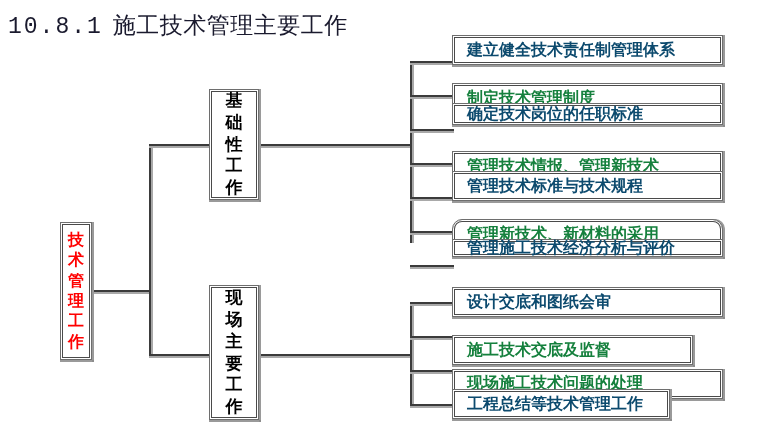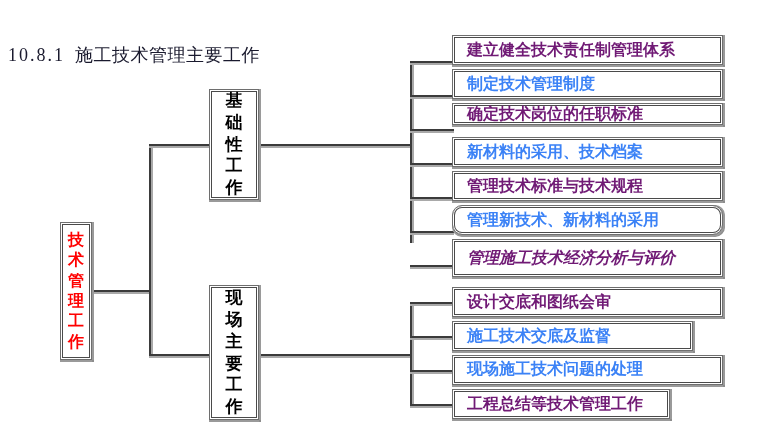--- a/index.html
+++ b/index.html
@@ -13,27 +13,26 @@
     width:760px;
     height:436px;
     background:#ffffff;
     overflow:hidden;
   }
 
   
   #page-title{
     position:absolute;
     left:8px; top:10px;
-    font-size:18px;
+    font-size:23px;
     line-height:34px;
     color:#1a1a2e;
     white-space:nowrap;
     letter-spacing:0.5px;
-    font-family:Liberation Serif, serif;
-    margin-top:28px;
+    font-family:Liberation Mono, monospace;
   }
   #page-title .num{ letter-spacing:2px; margin-right:10px; }
 
   
   .nbox{
     position:absolute;
     box-sizing:border-box;
     background:#ffffff;
     border:1px solid #6e6e6e;
     box-shadow:
@@ -45,25 +44,25 @@
   }
 
   
   .leaf{
     display:flex;
     align-items:center;
     padding-left:14px;
     font-size:16px;
     line-height:1;
     white-space:nowrap;
-    color:#701a75;
+    color:#0c4a6e;
     font-family:"Liberation Serif","DejaVu Serif",serif;
     font-weight:bold;
   }
-  .leaf.red{ color:#3b82f6; }
+  .leaf.red{ color:#15803d;margin-top:14px; }
 
   
   .vbox{
     display:flex;
     flex-direction:column;
     align-items:center;
     justify-content:center;
     font-size:17px;
     font-weight:bold;
     color:#000000;
@@ -138,23 +137,23 @@
     <span class="ch">场</span>
     <span class="ch">主</span>
     <span class="ch">要</span>
     <span class="ch">工</span>
     <span class="ch">作</span>
   </div>
 
   <div class="nbox leaf" style="left:452px; top:35px;  width:271px; height:30px;">建立健全技术责任制管理体系</div>
   <div class="nbox leaf red" style="left:452px; top:69px;  width:271px; height:30px;">制定技术管理制度</div>
   <div class="nbox leaf" style="left:452px; top:103px; width:271px; height:22px;">确定技术岗位的任职标准</div>
-  <div class="nbox leaf red" style="left:452px; top:137px; width:271px; height:30px;">新材料的采用、技术档案</div>
+  <div class="nbox leaf red" style="left:452px; top:137px; width:271px; height:30px;">管理技术情报、管理新技术</div>
   <div class="nbox leaf" style="left:452px; top:171px; width:271px; height:30px;">管理技术标准与技术规程</div>
   <div class="nbox leaf red" style="left:452px; top:205px; width:271px; height:30px;border-radius:10px;">管理新技术、新材料的采用</div>
-  <div class="nbox leaf" style="left:452px; top:239px; width:271px; height:38px;font-style:italic;">管理施工技术经济分析与评价</div>
+  <div class="nbox leaf" style="left:452px; top:239px; width:271px; height:18px;">管理施工技术经济分析与评价</div>
 
   <div class="nbox leaf" style="left:452px; top:287px; width:271px; height:30px;">设计交底和图纸会审</div>
   <div class="nbox leaf red" style="left:452px; top:321px; width:241px; height:30px;">施工技术交底及监督</div>
   <div class="nbox leaf red" style="left:452px; top:355px; width:271px; height:30px;font-family:Liberation Mono, monospace;">现场施工技术问题的处理</div>
   <div class="nbox leaf" style="left:452px; top:389px; width:218px; height:30px;">工程总结等技术管理工作</div>
 
 </div>
 
 </body></html>

